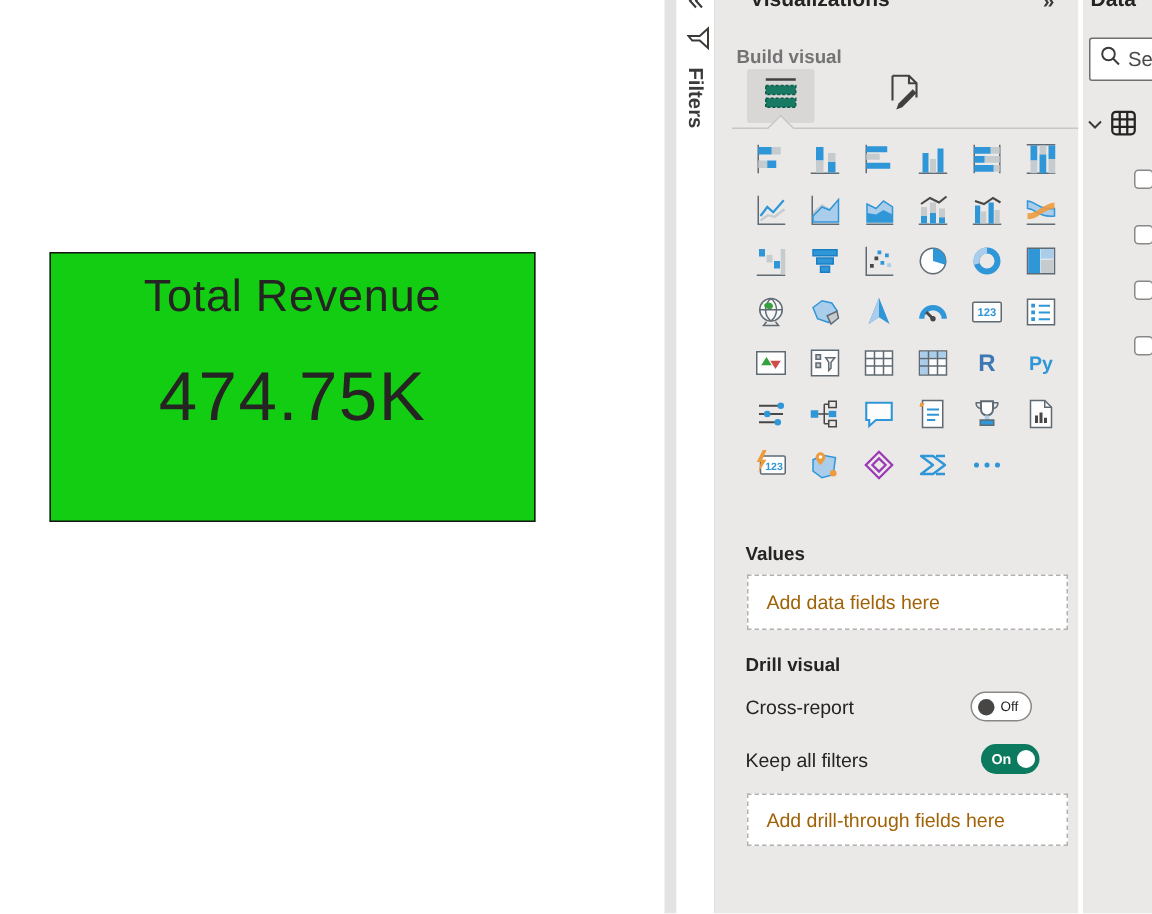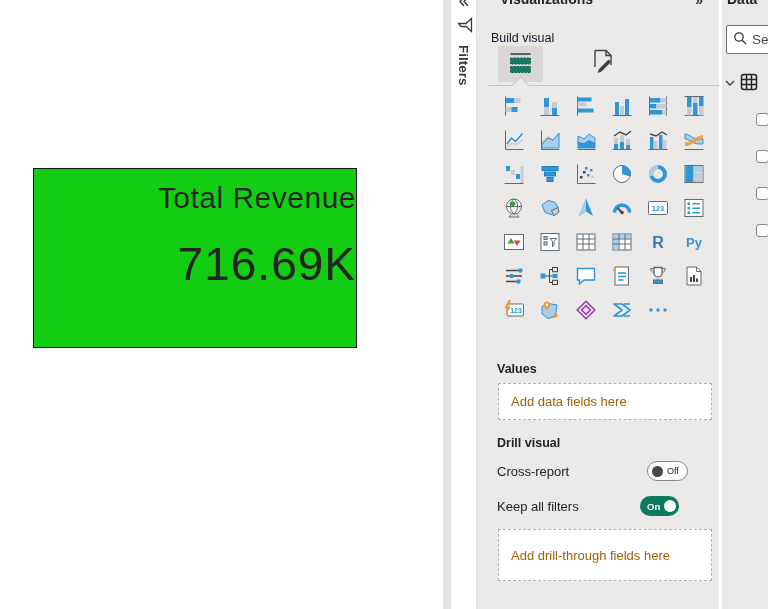--- a/index.html
+++ b/index.html
@@ -21,46 +21,46 @@
     background:#fff; border-right:1px solid #e0dedd; }
   .filters-expand { position:absolute; top:-6px; left:6px; }
   .funnel-wrap { position:absolute; top:15px; left:4px; transform:rotate(90deg); }
   .filters-label { position:absolute; top:45px; left:50%; transform:translateX(-50%);
     writing-mode:vertical-rl; font-size:13.5px; font-weight:700; color:#3b3a39; }
 
   
   .viz-pane { position:absolute; left:477px; top:0; width:242px; height:609px; background:#ebe9e8; }
   .viz-header { position:absolute; top:-9px; left:23px; font-size:14px; font-weight:700; color:#252423; }
   .viz-collapse { position:absolute; top:-8px; right:16px; font-size:14px; font-weight:700; color:#3b3a39; }
-  .build-label { position:absolute; top:31px; left:14px; font-size:12.5px; font-weight:400; color:#0f172a; }
+  .build-label { position:absolute; top:31px; left:14px; font-size:12.5px; font-weight:700; color:#737373; }
   .tab-build { position:absolute; left:21px; top:46px; width:45px; height:36px; background:#d9d7d5;
     border-radius:2px; display:flex; align-items:center; justify-content:center; }
   .tab-format { position:absolute; left:109px; top:48px; width:32px; height:32px;
     display:flex; align-items:center; justify-content:center; }
   .tab-separator { position:absolute; top:85px; left:11px; right:0; border-top:1px solid #c8c6c4; }
   .tab-notch { position:absolute; top:79px; left:37px; width:13px; height:13px; background:#ebe9e8;
     border-left:1px solid #c8c6c4; border-top:1px solid #c8c6c4; transform:rotate(45deg); }
   .gallery { position:absolute; left:25px; top:94px; display:grid;
     grid-template-columns:repeat(6,36px); grid-auto-rows:34px;text-align:center; }
   .viz-icon { width:24px; height:24px; cursor:pointer; }
   .viz-icon svg { display:block; }
 
   .values-label { position:absolute; top:362px; left:20px; font-size:12.5px; font-weight:700; color:#252423; }
   .drop-zone { position:absolute; left:21px; width:214px; background:#fff; border:1px dashed #b3b0ad;
     display:flex; align-items:center; padding-left:12px; font-size:13px; color:#a16207; }
   .values-box { top:383px; height:37px; }
-  .drill-box  { top:529px; height:52px; }
+  .drill-box  { top:529px; height:35px; }
   .drill-label { position:absolute; top:436px; left:20px; font-size:12.5px; font-weight:700; color:#252423; }
   .toggle-row-label { position:absolute; left:20px; font-size:13px; color:#252423; }
   .lbl-cross { top:464px;text-align:right; } .lbl-keep { top:499px;text-align:center; }
   .toggle-off { position:absolute; left:170px; top:461px; width:41px; height:20px; background:#fff;
     border:1px solid #8a8886; border-radius:10px; display:flex; align-items:center; }
   .toggle-off .knob { width:11px; height:11px; border-radius:50%; background:#484644; margin-left:4px; }
   .toggle-off .t-lbl { font-size:9px; color:#252423; margin-left:4px; }
-  .toggle-on { position:absolute; left:163px; top:496px; width:39px; height:20px;
+  .toggle-on { position:absolute; left:177px; top:496px; width:39px; height:20px;
     border-radius:10px; display:flex; align-items:center; }
   .toggle-on .t-lbl { font-size:9.5px; font-weight:700; color:#fff; margin-left:7px; }
   .toggle-on .knob { width:12px; height:12px; border-radius:50%; background:#fff; margin-left:4px; }
 
   
   .pane-gap { position:absolute; left:719px; top:0; width:3px; height:609px; background:#fff; }
   .data-pane { position:absolute; left:722px; top:0; width:46px; height:609px;
     background:#ebe9e8; overflow:hidden; }
   .data-header { position:absolute; top:-9px; left:5px; font-size:14px; font-weight:700; color:#252423; }
   .search-box { position:absolute; left:4px; top:25px; width:132px; height:29px; background:#fff;
@@ -69,23 +69,23 @@
     width:90px; color:#252423; font-family:"Liberation Sans", sans-serif; }
   .search-box input::placeholder { color:#494949; }
   .table-row { position:absolute; left:2px; top:73px; display:flex; align-items:center; gap:4px; }
   .field-checkbox { position:absolute; left:34px; width:13px; height:13px; background:#fff;
     border:1px solid #8a8886; border-radius:3px; }
 </style>
 </head>
 <body>
 
 <div class="canvas">
-  <div class="card-visual" style="background: rgb(18, 205, 18); color: rgb(37, 36, 35); border-color: rgb(20, 20, 20); align-items: flex-end;">
+  <div class="card-visual" style="background: rgb(18, 205, 18); color: rgb(37, 36, 35); border-color: rgb(20, 20, 20);">
     <div class="card-title">Total Revenue</div>
-    <div class="card-value">716.69K</div>
+    <div class="card-value">474.75K</div>
   </div>
 </div>
 
 <div class="canvas-scrollbar"></div>
 
 <div class="filters-strip">
   <span class="filters-expand">
     <svg width="13" height="13" viewBox="0 0 13 13" fill="none" stroke="#3b3a39" stroke-width="1.4">
       <path d="M7 2L3 6.5 7 11"></path>
         <path d="M11 2L7 6.5 11 11"></path>

